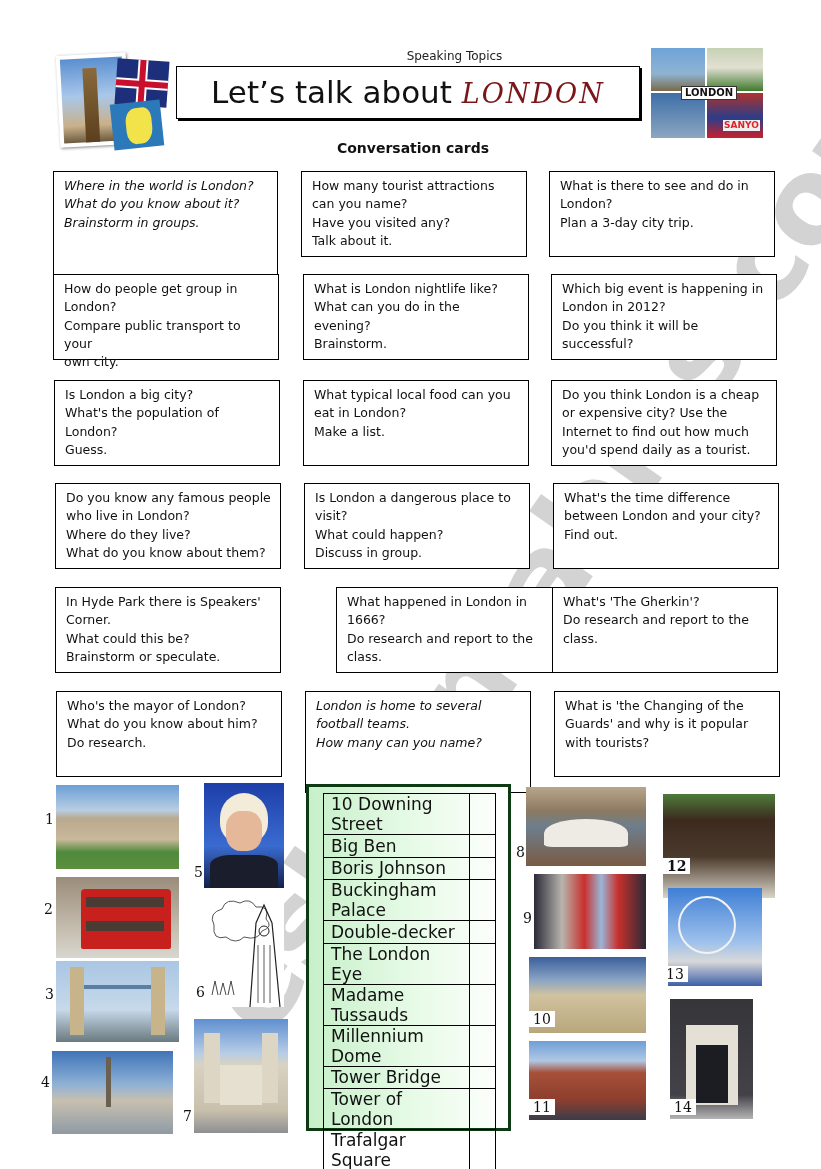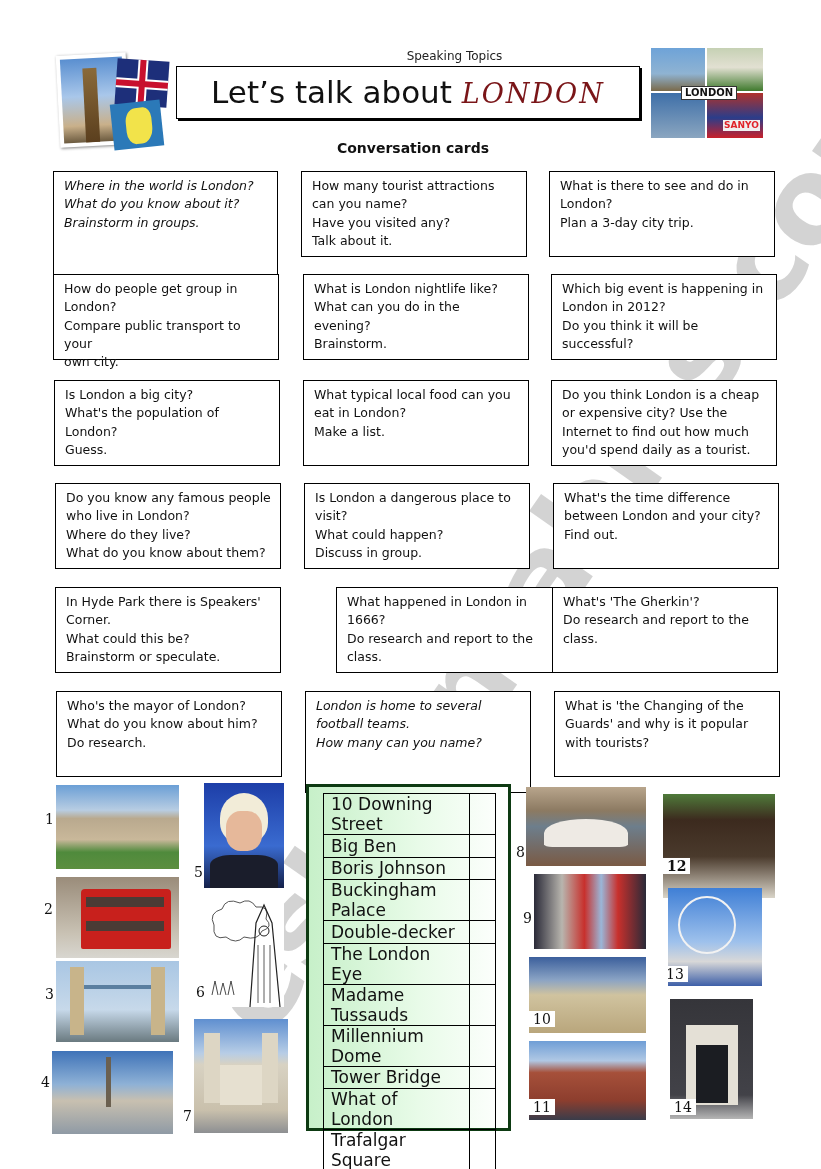--- a/index.html
+++ b/index.html
@@ -253,21 +253,21 @@
         </tr>
       <tr>
           <td class="lbl">Millennium Dome</td>
           <td class="ans"></td>
         </tr>
       <tr>
           <td class="lbl">Tower Bridge</td>
           <td class="ans"></td>
         </tr>
       <tr>
-          <td class="lbl">What of London</td>
+          <td class="lbl">Tower of London</td>
           <td class="ans"></td>
         </tr>
       <tr>
           <td class="lbl">Trafalgar Square</td>
           <td class="ans"></td>
         </tr>
     </tbody>
   </table>
 </div>
 

